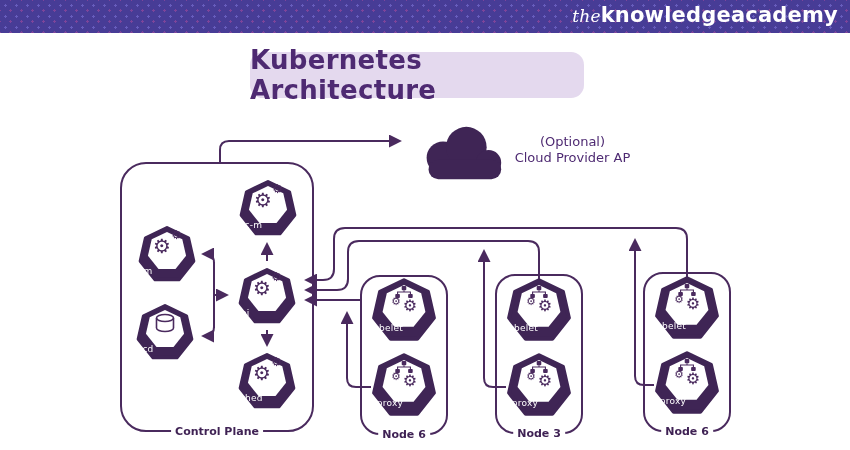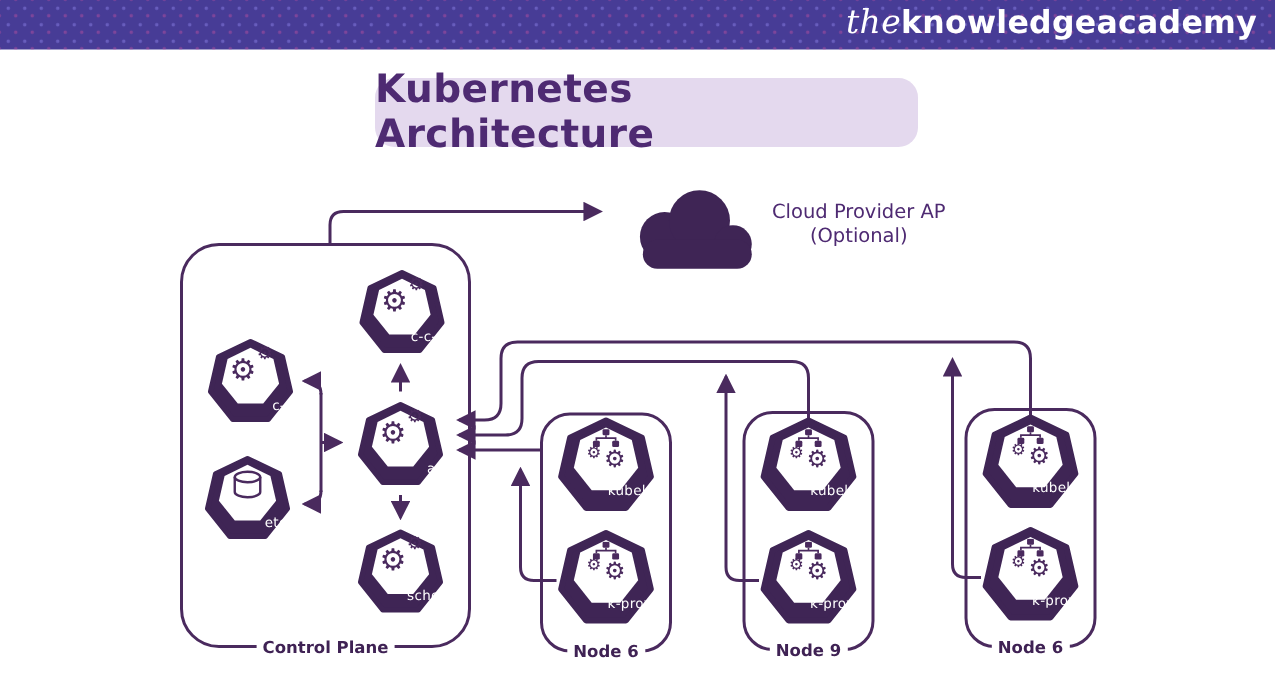--- a/index.html
+++ b/index.html
@@ -15,24 +15,24 @@
     background-image:
       radial-gradient(circle, rgba(130,120,220,.55) 1px, transparent 1.4px),
       radial-gradient(circle, rgba(190,80,160,.45) 1px, transparent 1.4px);
     background-size:11px 11px, 11px 11px;
     background-position:0 0, 5px 5px;
   }
   .logo {
     position:absolute; right:12px; top:3px; color:#ffffff;
     font-size:21px; font-weight:700; letter-spacing:.2px; white-space:nowrap;
   }
-  .logo .the { font-family:"DejaVu Serif","Liberation Serif",serif; font-style:italic; font-weight:400; font-size:22px; }
+  .logo .the { font-family:"DejaVu Serif","Liberation Serif",serif; font-style:italic; font-weight:400; font-size:17px; }
   
   .title-pill {
-    position:absolute; left:250px; top:52px; width:362px; height:46px;
+    position:absolute; left:250px; top:52px; width:334px; height:46px;
     background:#e4d9ee; border-radius:13px;
     display:flex; align-items:center; justify-content:center;
   }
   .title-pill span { color:#4e2a72; font-size:26px; font-weight:700; letter-spacing:.3px; }
   
   .cloud-wrap { position:absolute; left:415px; top:120px; z-index:3; }
   .cloud-text {
     position:absolute; left:505px; top:134px; width:135px; z-index:3;
     color:#4e2a72; font-size:13px; line-height:16px; text-align:center; font-weight:500;
   }
@@ -54,21 +54,21 @@
   
   .overlay { position:absolute; left:0; top:0; z-index:2; }
   
   .badge { position:absolute; z-index:3; }
   .badge svg.hept { position:absolute; left:0; top:0; width:100%; height:100%; }
   .badge .outer { fill:#3f2555; stroke:#3f2555; stroke-width:6; stroke-linejoin:round; }
   .badge .inner { fill:#ffffff; }
   .cpb { width:64px; height:62px; }
   .ndb { width:72px; height:70px; }
   .blabel {
-    position:absolute; top:69%; width:100%; text-align:right;
+    position:absolute; top:69%; width:100%; text-align:left;
     color:#ffffff; font-size:9px; font-weight:500; letter-spacing:.2px; line-height:1;
   }
   .bicon {
     position:absolute; top:12%; left:0; width:100%; height:48%;
     display:flex; align-items:center; justify-content:center; color:#4a2a5e;
   }
   .gears { position:relative; width:30px; height:28px; }
   .gears .g1 { position:absolute; left:1px; top:4px; font-size:20px; line-height:1; }
   .gears .g2 { position:absolute; right:0px; top:-3px; font-size:12px; line-height:1; }
   .nicon { display:flex; flex-direction:column; align-items:center; }
@@ -90,33 +90,33 @@
 
 <div class="cloud-wrap">
   <svg width="92" height="66" viewBox="0 0 95 62">
     <circle cx="29" cy="36" r="17" fill="#3f2555"></circle>
     <circle cx="53" cy="25" r="21" fill="#3f2555"></circle>
     <circle cx="76" cy="41" r="13" fill="#3f2555"></circle>
     <rect x="14" y="38" width="75" height="20" rx="10" fill="#3f2555"></rect>
   </svg>
 </div>
 <div class="cloud-text">
+  <div>(Optional)</div>
   <div>Cloud Provider AP</div>
-  <div>(Optional)</div>
 </div>
 
 <div class="dbox cp-box">
   <div class="box-label">Control Plane</div>
 </div>
 
 <div class="dbox node-box node1">
   <div class="box-label">Node 6</div>
 </div>
 <div class="dbox node-box node2">
-  <div class="box-label">Node 9</div>
+  <div class="box-label">Node 3</div>
 </div>
 <div class="dbox node-box node3">
   <div class="box-label">Node 6</div>
 </div>
 
 <svg class="overlay" width="850" height="450" viewBox="0 0 850 450">
   <defs>
     <marker id="arr" viewBox="0 0 10 10" refX="8.5" refY="5" markerWidth="6.5" markerHeight="6.5" orient="auto">
       <path d="M0,0 L10,5 L0,10 z" fill="#4a2a5e"></path>
     </marker>

